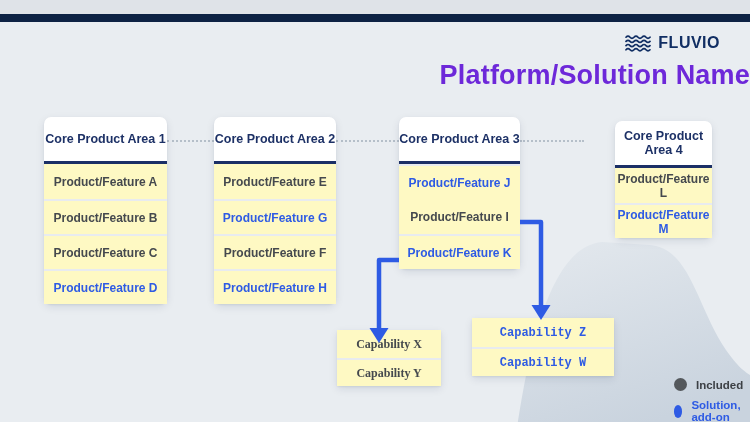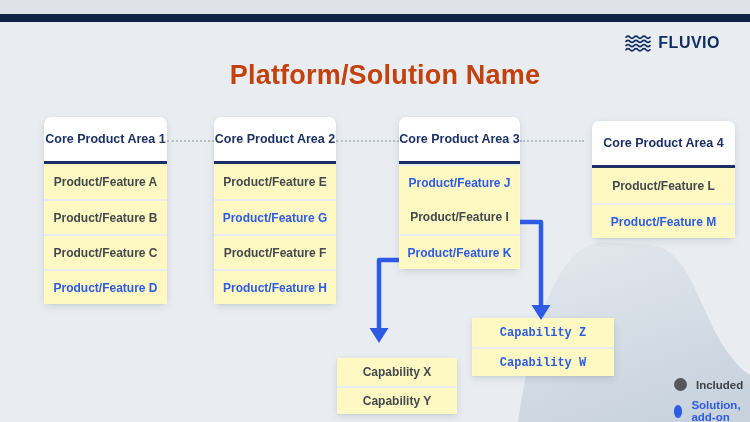--- a/index.html
+++ b/index.html
@@ -8,21 +8,21 @@
     position:relative;width:750px;height:422px;margin:14px auto;
     background:#e9edf1;overflow:hidden;
     font-family:"Liberation Sans", sans-serif;
   }
   .edge-bar{position:absolute;left:0;width:750px;height:8px;background:#0d2244;z-index:10;}
   .edge-bar.top{top:0;}
   .edge-bar.bottom{bottom:0;}
   .bg-hill{position:absolute;left:0;top:0;z-index:0;}
   .title{
     position:absolute;left:20px;top:46px;width:730px;margin:0;
-    text-align:center;font-size:27px;font-weight:700;color:#c2410c;
+    text-align:right;font-size:27px;font-weight:700;color:#6d28d9;
     letter-spacing:0.2px;z-index:2;
   }
   .logo{
     position:absolute;top:20px;right:30px;display:flex;align-items:center;gap:7px;z-index:2;
   }
   .logo-text{font-size:16px;font-weight:700;color:#112e63;letter-spacing:0.5px;}
   .col{
     position:absolute;width:122px;background:#ffffff;border-radius:7px;
     box-shadow:0 3px 8px rgba(13,34,68,0.10), 0 1px 2px rgba(13,34,68,0.08);
     z-index:2;
@@ -115,28 +115,28 @@
   </div>
 
   <div class="col" style="left:399px;top:103px;width:121px;">
     <div class="col-header">Core Product Area 3</div>
     <div class="col-underline"></div>
     <div class="row addon">Product/Feature J</div>
     <div class="row first">Product/Feature I</div>
     <div class="row addon">Product/Feature K</div>
   </div>
 
-  <div class="col" style="left:592px;top:107px;width:143px;">
+  <div class="col" style="left:615px;top:107px;width:97px;">
     <div class="col-header">Core Product Area 4</div>
     <div class="col-underline"></div>
     <div class="row first">Product/Feature L</div>
     <div class="row addon">Product/Feature M</div>
   </div>
 
-  <div class="cap-box" style="left:337px;top:344px;width:120px;">
+  <div class="cap-box" style="left:337px;top:316px;width:104px;font-family:Liberation Serif, serif;">
     <div class="row cap-row first">Capability X</div>
     <div class="row cap-row">Capability Y</div>
   </div>
 
   <div class="cap-box" style="left:472px;top:304px;width:142px;font-family:Liberation Mono, monospace;">
     <div class="row cap-row cap-row-tall addon first">Capability Z</div>
     <div class="row cap-row cap-row-tall addon">Capability W</div>
   </div>
 
   <svg class="arrows" width="750" height="422" viewBox="0 0 750 422">

